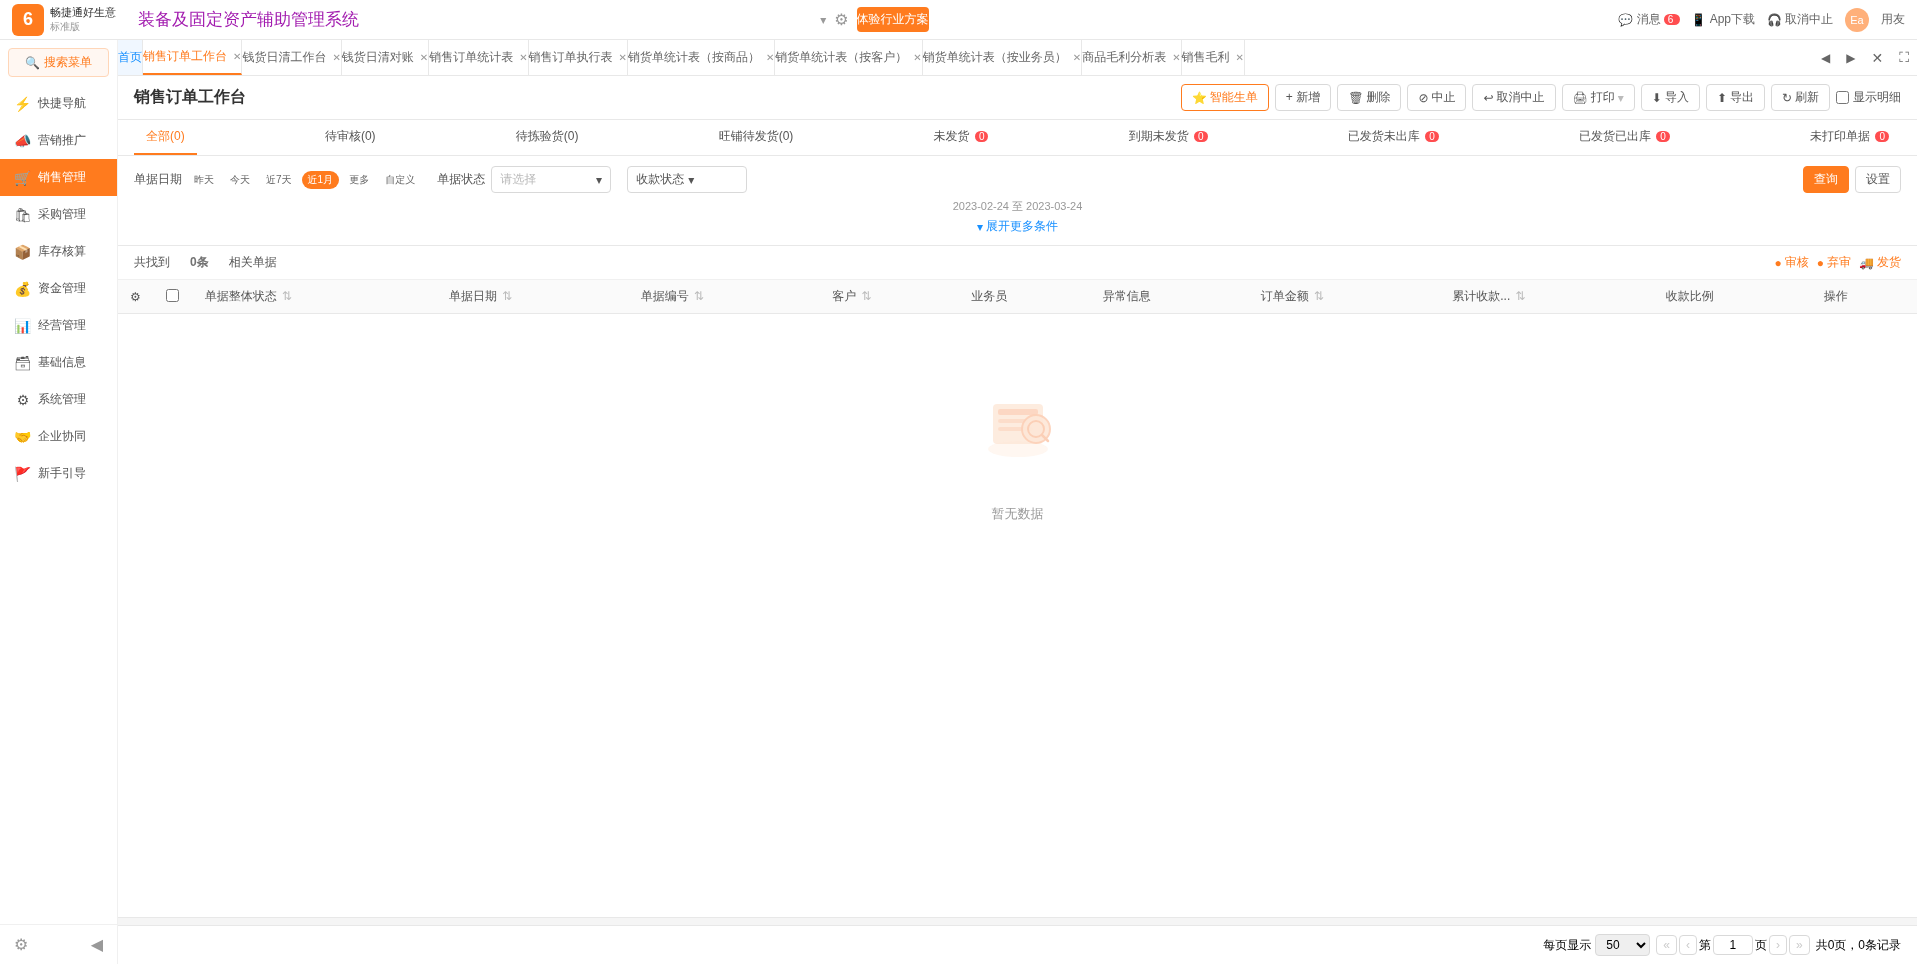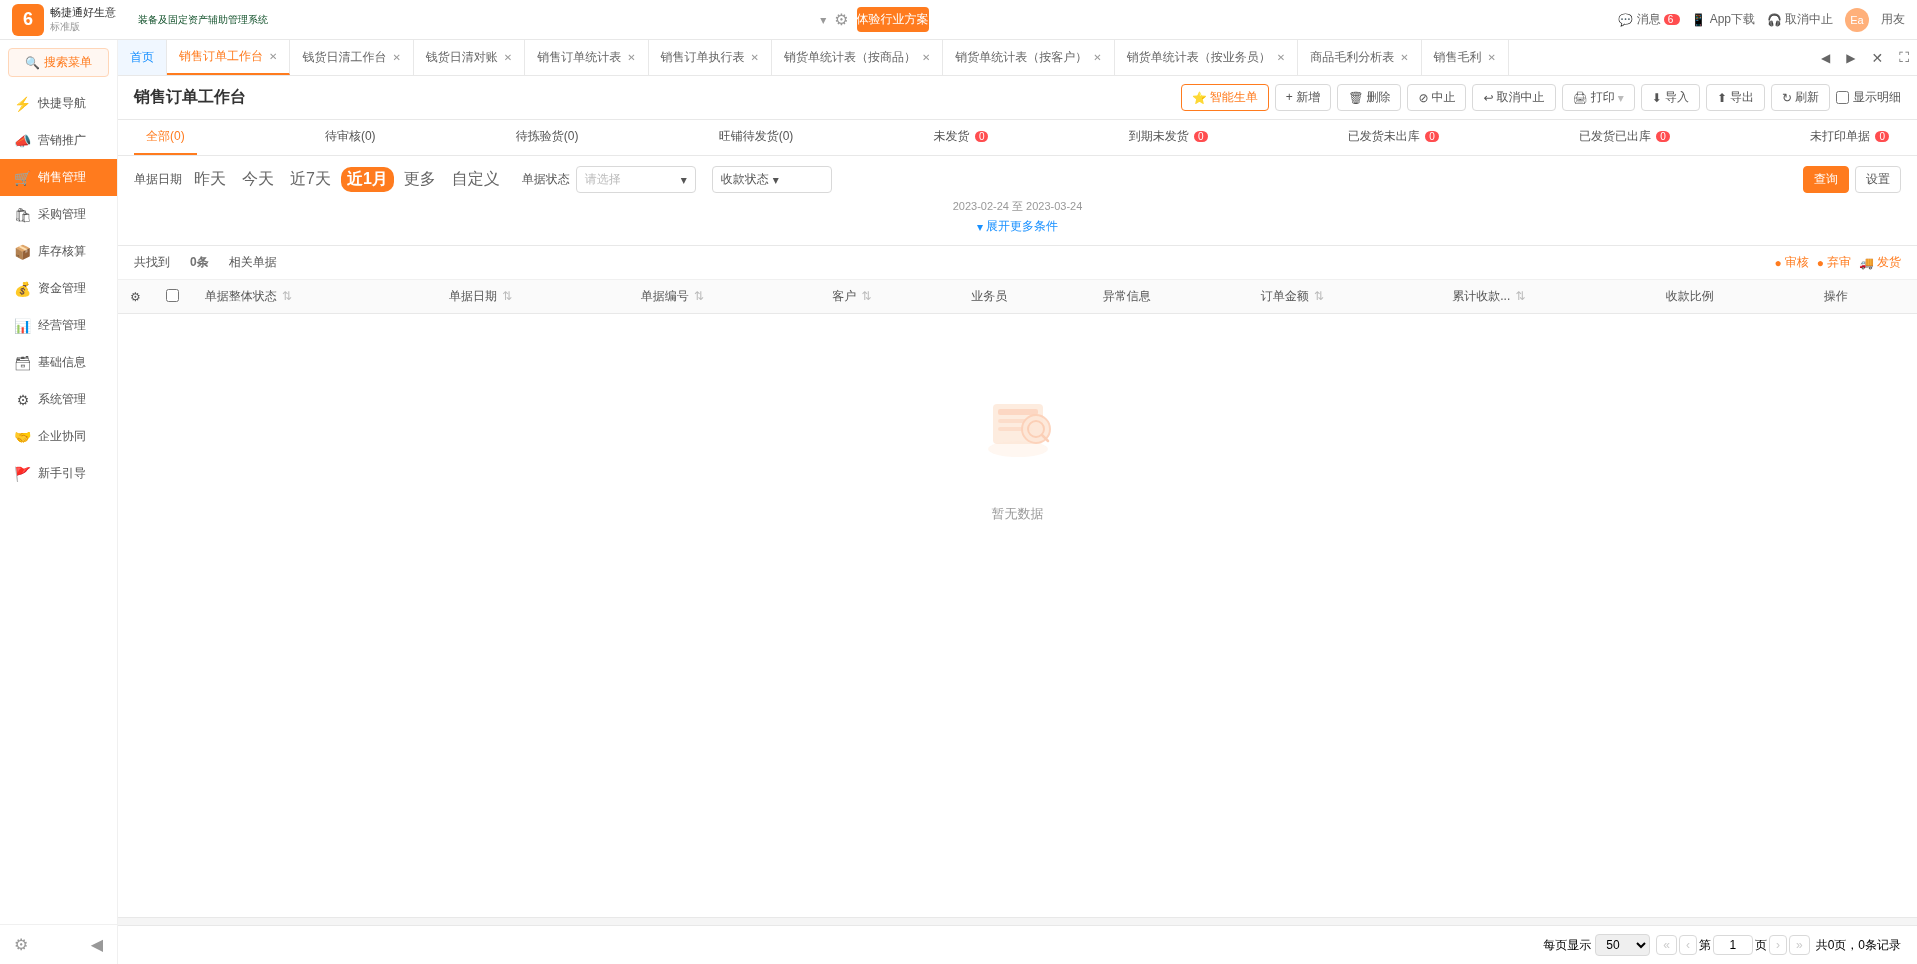--- a/index.html
+++ b/index.html
@@ -7,21 +7,21 @@
 
     
     .top-header {
       display: flex; align-items: center; height: 40px; background: #fff;
       border-bottom: 1px solid #e8e8e8; padding: 0 12px; gap: 8px; flex-shrink: 0;
     }
     .logo-area { display: flex; align-items: center; gap: 6px; width: 118px; flex-shrink: 0; }
     .logo-icon { width: 32px; height: 32px; background: #ff7b1e; border-radius: 6px; display: flex; align-items: center; justify-content: center; color: white; font-size: 18px; font-weight: bold; }
     .logo-text { font-size: 11px; color: #333; line-height: 1.4; }
     .logo-sub { font-size: 10px; color: #999; }
-    .system-title { color: #14532d; font-size: 10px; flex: 1; }
+    .system-title { color: #a21caf; font-size: 17px; flex: 1; }
     .header-btn-orange { background: #ff7b1e; color: white; border: none; border-radius: 4px; padding: 4px 0; cursor: pointer; font-size: 12px; }
     .header-actions { display: flex; align-items: center; gap: 12px; color: #666; font-size: 12px; }
     .header-actions span { cursor: pointer; display: flex; align-items: center; gap: 3px; }
     .badge { background: #ff4d4f; color: white; border-radius: 10px; padding: 0 4px; font-size: 10px; min-width: 16px; text-align: center; }
 
     
     .main-layout { display: flex; flex: 1; overflow: hidden; }
 
     
     .sidebar { width: 118px; background: #fff; border-right: 1px solid #f0f0f0; display: flex; flex-direction: column; flex-shrink: 0; }
@@ -30,21 +30,21 @@
     .sidebar-item { display: flex; align-items: center; gap: 6px; padding: 10px 14px; cursor: pointer; color: #555; font-size: 12px; }
     .sidebar-item.active { background: #ff7b1e; color: white; border-radius: 0; }
     .sidebar-item .icon { width: 18px; text-align: center; font-size: 14px; }
     .sidebar-bottom { margin-top: auto; display: flex; align-items: center; justify-content: space-between; padding: 10px 14px; border-top: 1px solid #f0f0f0; }
 
     
     .content-area { flex: 1; display: flex; flex-direction: column; overflow: hidden; }
 
     
     .tab-bar { display: flex; align-items: center; background: #fff; border-bottom: 1px solid #e8e8e8; height: 36px; flex-shrink: 0; overflow: hidden; }
-    .tab-item { display: flex; align-items: center; gap: 4px; padding: 0 12px; height: 100%; border-right: 1px solid #e8e8e8; cursor: pointer; color: #666; font-size: 12px; white-space: nowrap; flex-shrink: 0; }
+    .tab-item { display: flex; align-items: center; gap: 4px; padding: 0 0; height: 100%; border-right: 1px solid #e8e8e8; cursor: pointer; color: #666; font-size: 12px; white-space: nowrap; flex-shrink: 0; }
     .tab-item.active { background: #fff; color: #ff7b1e; border-bottom: 2px solid #ff7b1e; }
     .tab-item.home { background: #f0f7ff; color: #1890ff; }
     .tab-close { color: #999; font-size: 10px; margin-left: 2px; }
     .tab-actions { display: flex; align-items: center; margin-left: auto; flex-shrink: 0; }
     .tab-actions span { padding: 0 8px; cursor: pointer; color: #666; font-size: 14px; }
 
     
     .page-content { flex: 1; display: flex; flex-direction: column; overflow: hidden; padding: 0; background: #f5f5f5; }
 
     
@@ -62,22 +62,22 @@
     .sub-tab.active { color: #ff7b1e; border-bottom-color: #ff7b1e; }
     .sub-tab .count-badge { background: #ff4d4f; color: white; border-radius: 10px; padding: 0 4px; font-size: 10px; margin-left: 2px; }
 
     
     .filter-area { padding: 10px 16px; background: #fff; border-bottom: 1px solid #e8e8e8; flex-shrink: 0; }
     .filter-row { display: flex; align-items: center; gap: 16px; flex-wrap: wrap; }
     .filter-item { display: flex; align-items: center; gap: 6px; font-size: 12px; color: #555; }
     .filter-select { border: 1px solid #d9d9d9; border-radius: 4px; padding: 4px 8px; font-size: 12px; color: #555; display: flex; align-items: center; gap: 4px; cursor: pointer; min-width: 120px; background: #fff; }
     .date-range { display: flex; align-items: center; gap: 4px; font-size: 11px; color: #999; }
     .quick-dates { display: flex; gap: 4px; }
-    .quick-date { padding: 2px 6px; cursor: pointer; color: #666; font-size: 16px; border-radius: 3px; }
-    .quick-date.active { background: #ff7b1e; color: white; border-radius: 10px; font-weight: bold; }
+    .quick-date { padding: 2px 6px; cursor: pointer; color: #666; font-size: 10px; border-radius: 3px; }
+    .quick-date.active { background: #ff7b1e; color: white; border-radius: 10px; }
     .expand-btn { display: flex; align-items: center; gap: 3px; color: #1890ff; cursor: pointer; font-size: 12px; }
     .filter-row2 { display: flex; justify-content: center; margin-top: 6px; }
 
     
     .table-area { flex: 1; overflow: auto; background: #fff; margin: 0; }
     .table-info { display: flex; align-items: center; justify-content: space-between; padding: 8px 16px; font-size: 12px; color: #555; border-bottom: 1px solid #f0f0f0; }
     .table-info-left { display: flex; align-items: center; gap: 20px; }
     .table-info-right { display: flex; align-items: center; gap: 8px; }
     .action-link { color: #ff7b1e; cursor: pointer; display: flex; align-items: center; gap: 3px; }
 

